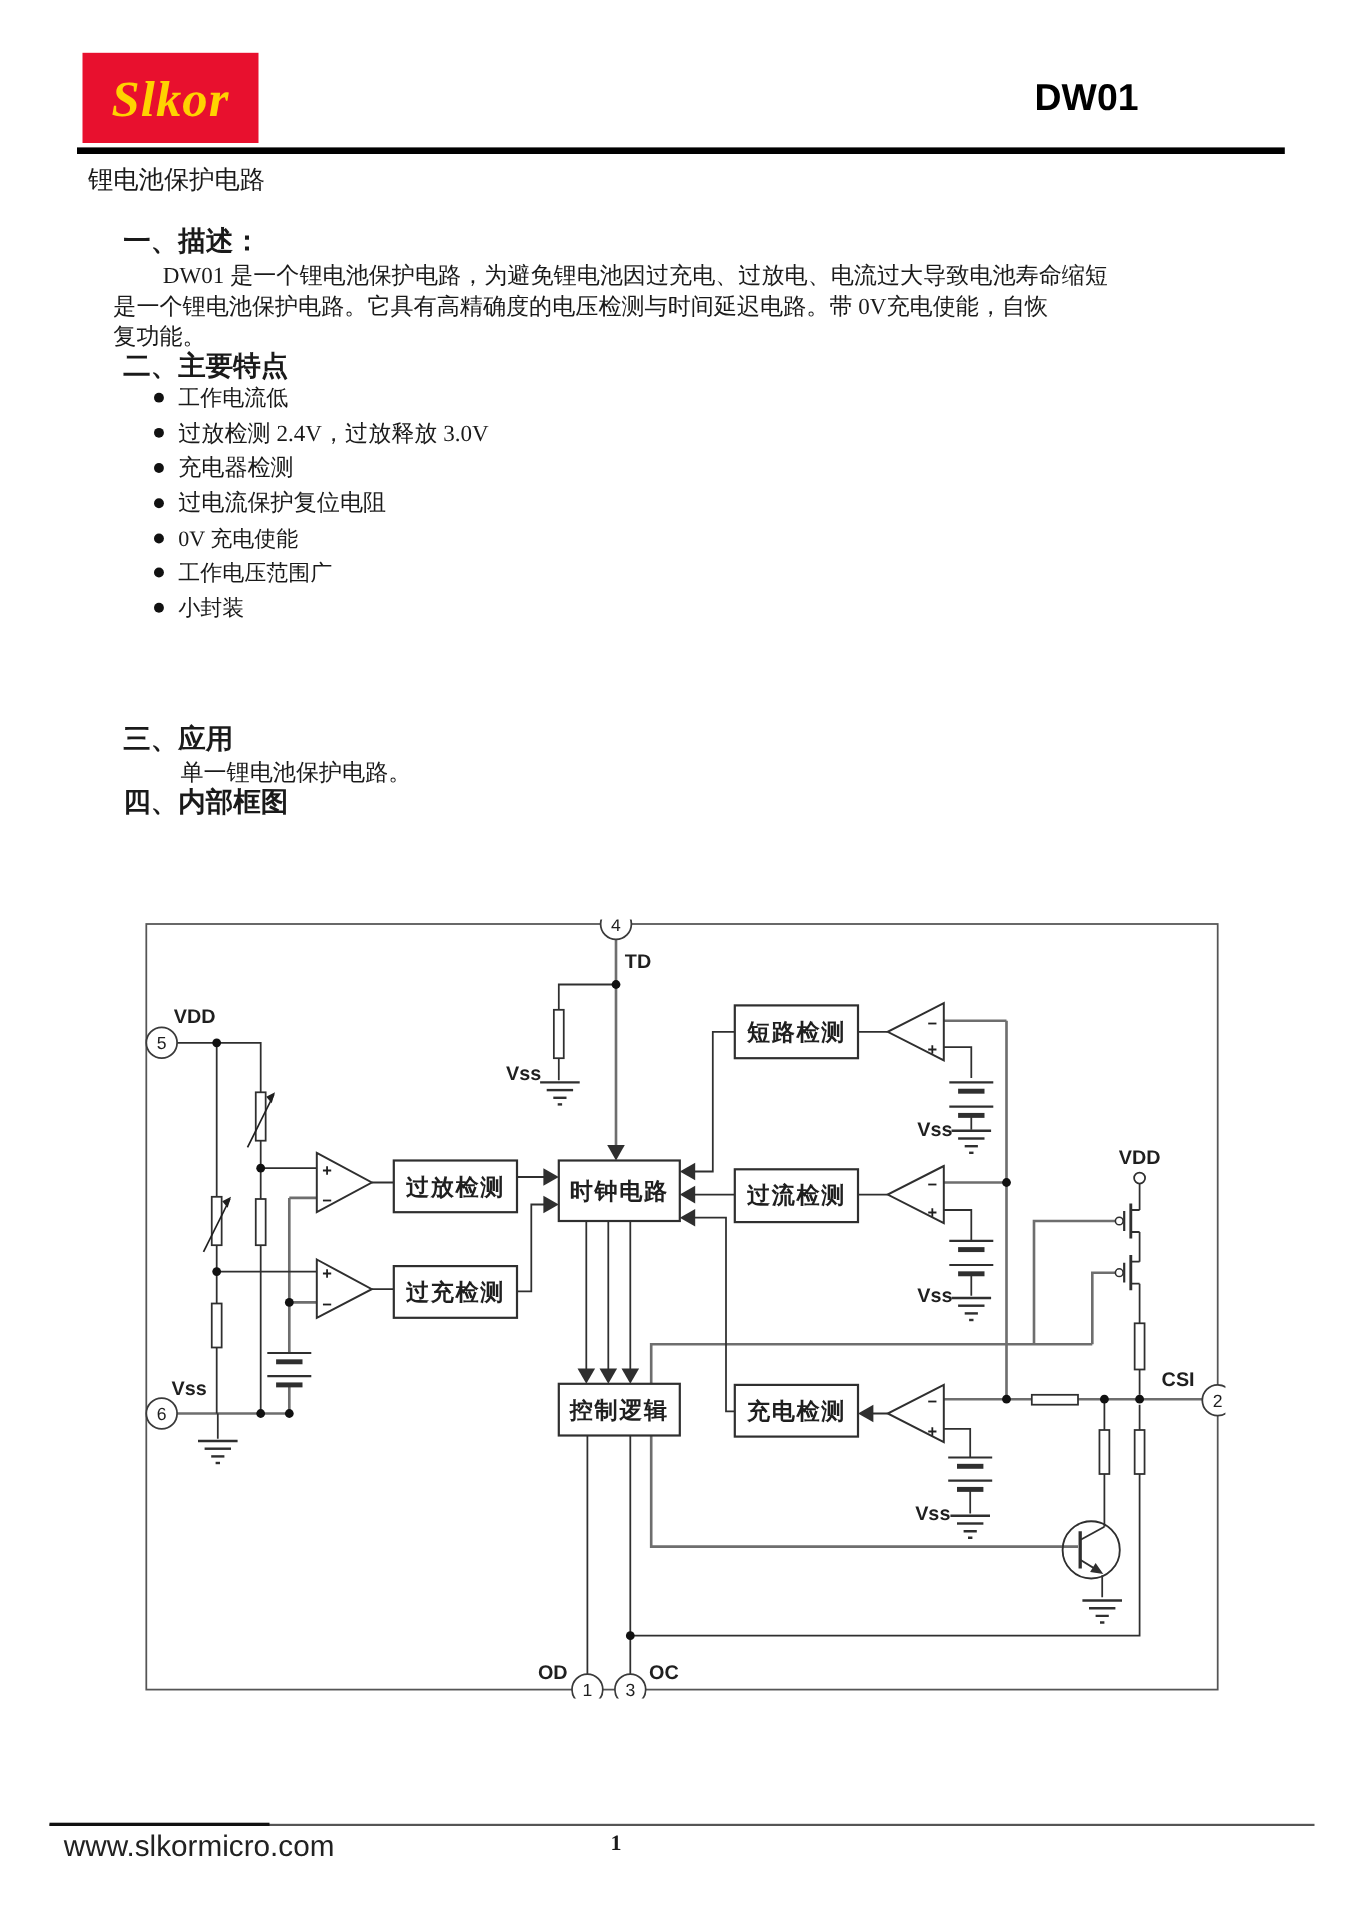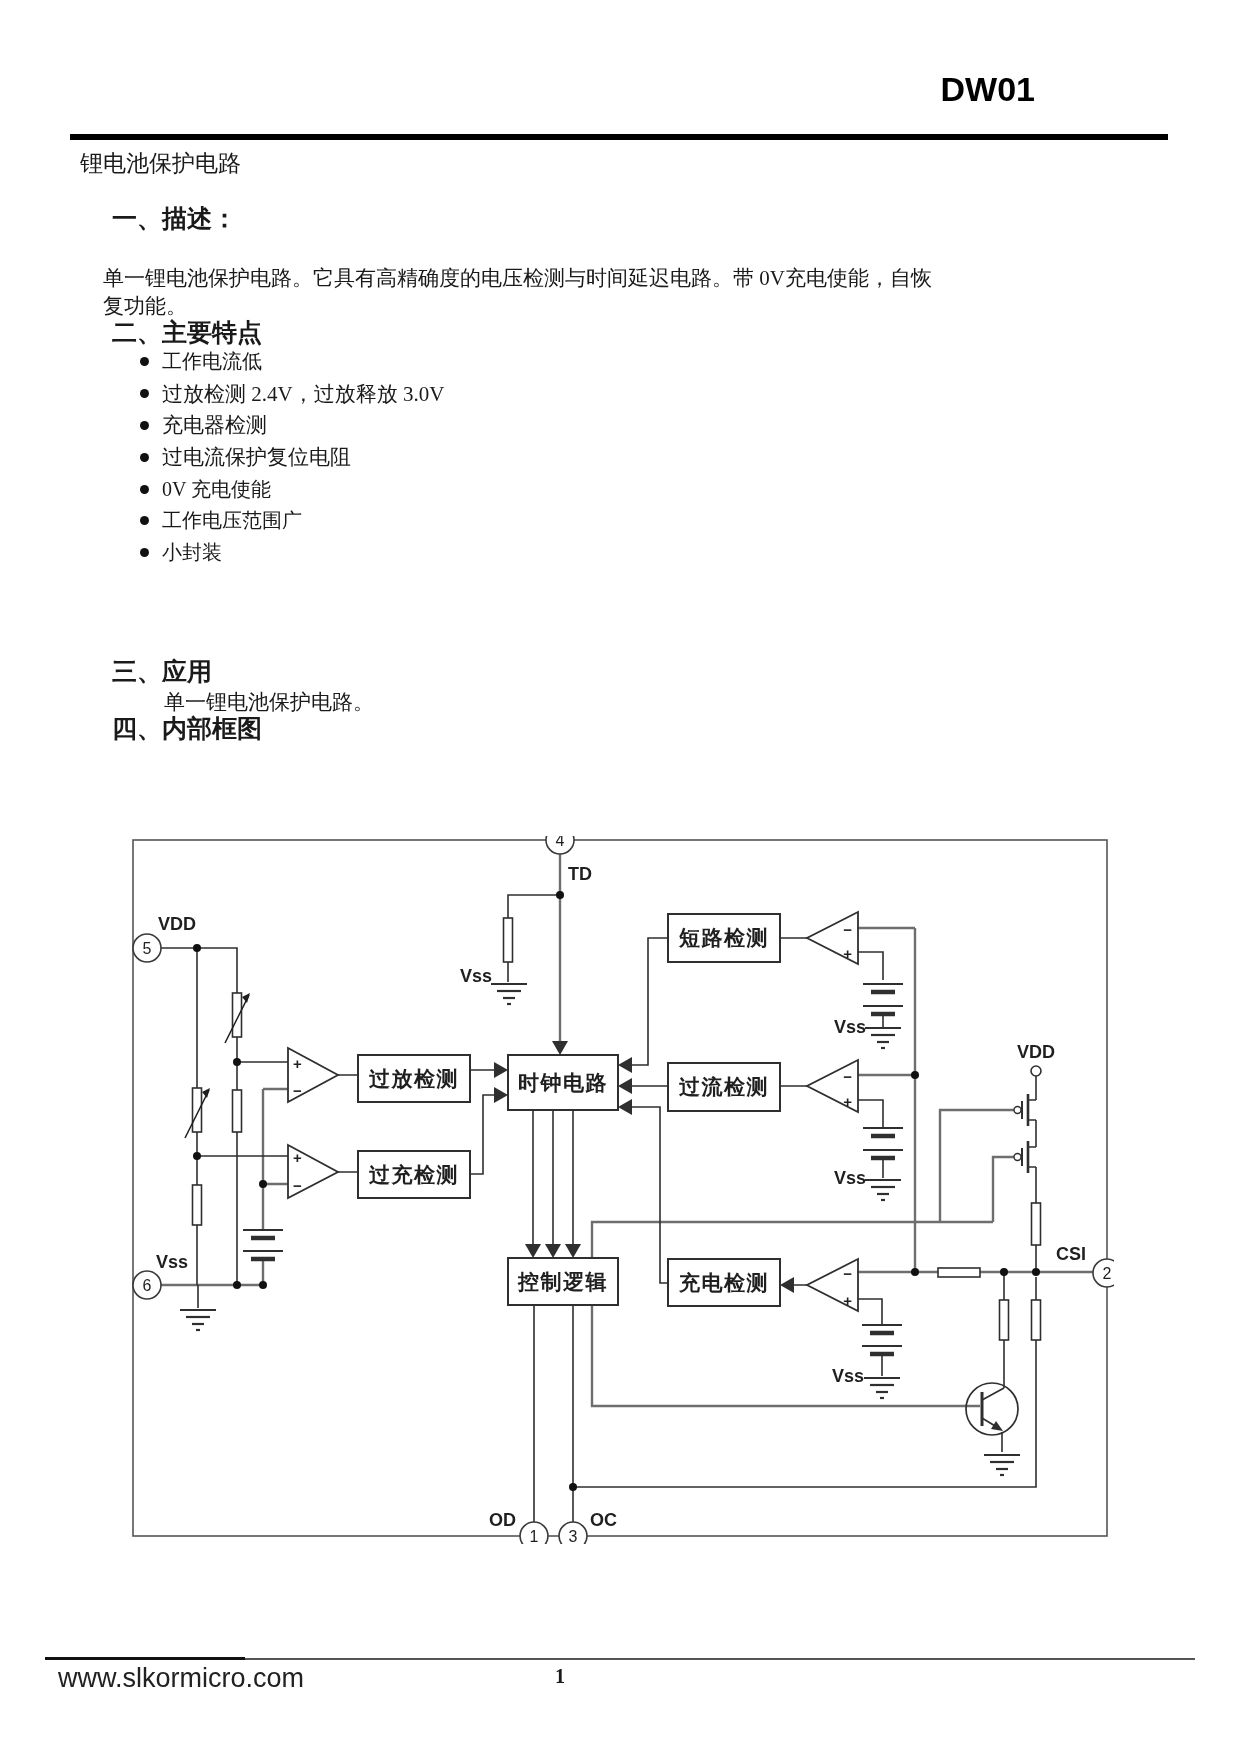--- a/index.html
+++ b/index.html
@@ -48,27 +48,31 @@
   .blk-label{font-size:21px;font-weight:bold;letter-spacing:1.5px;}
   .net-label{font-size:18px;font-weight:bold;}
   .pin-num{font-size:16px;}
   .pm{font-size:15px;font-weight:bold;}
 </style>
 </head>
 <body>
 
 <div class="page">
 
+  <div class="abs logo">
+    <span>Slkor</span>
+  </div>
   <div class="abs partnum">DW01</div>
   <div class="abs header-rule"></div>
 
   <div class="abs title">锂电池保护电路</div>
 
   <div class="abs h2 h-desc">一、描述：</div>
-  <div class="abs para-line pl2">单一锂电池保护电路。它具有高精确度的电压检测与时间延迟电路。带 0V充电使能，自恢</div>
+  <div class="abs para-line pl1">DW01 是一个锂电池保护电路，为避免锂电池因过充电、过放电、电流过大导致电池寿命缩短</div>
+  <div class="abs para-line pl2">是一个锂电池保护电路。它具有高精确度的电压检测与时间延迟电路。带 0V充电使能，自恢</div>
   <div class="abs para-line pl3">复功能。</div>
 
   <div class="abs h2 h-feat">二、主要特点</div>
   <ul class="abs features">
     <li>工作电流低</li>
     <li>过放检测 2.4V，过放释放 3.0V</li>
     <li>充电器检测</li>
     <li>过电流保护复位电阻</li>
     <li>0V 充电使能</li>
     <li>工作电压范围广</li>

